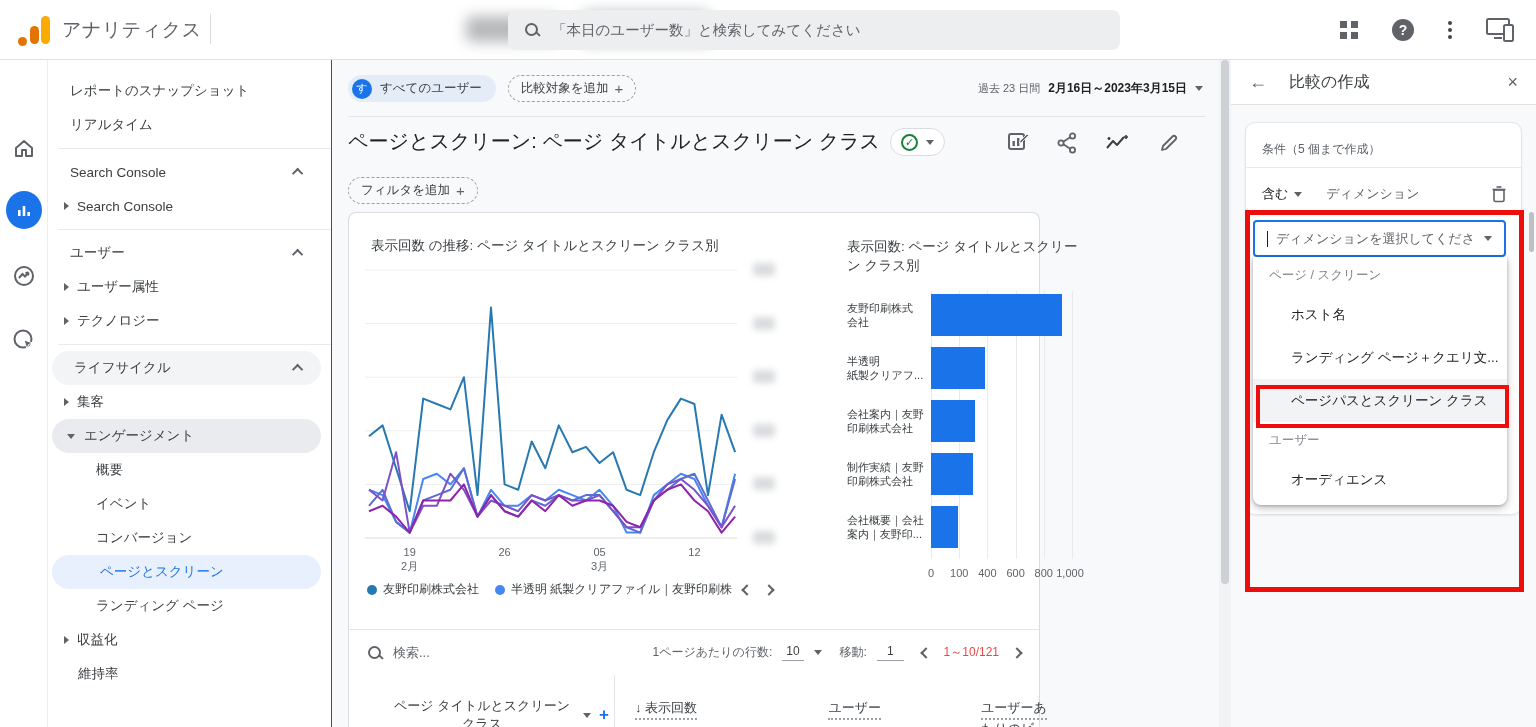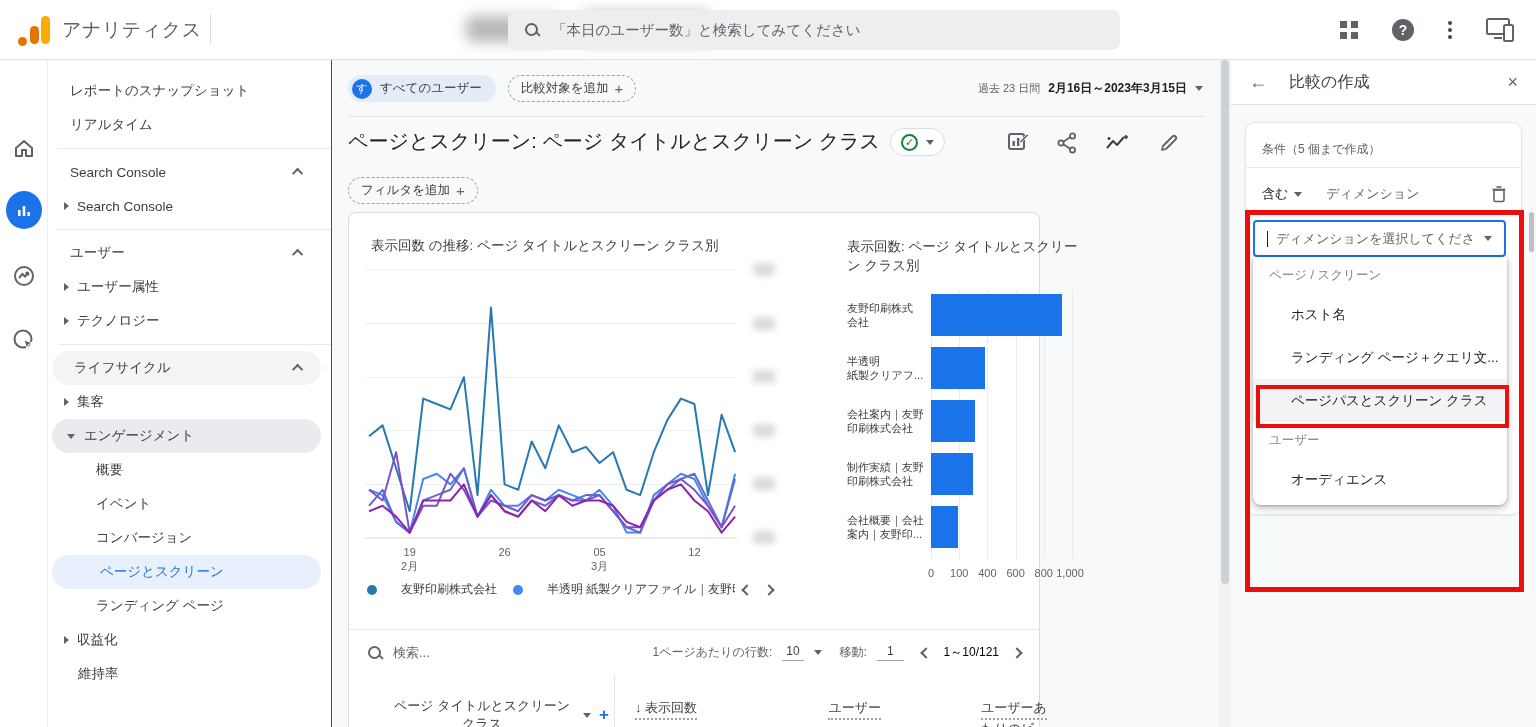--- a/index.html
+++ b/index.html
@@ -76,21 +76,21 @@
 .filter-row { position:absolute; left:16px; top:117px; }
 
 
 .card { position:absolute; left:16px; top:152px; width:692px; height:515px; background:#fff; border:1px solid #dadce0; border-radius:8px 8px 0 0; border-bottom:none; }
 .lc-title { position:absolute; left:22px; top:24px; font-size:13.5px; color:#3c4043; }
 .line-plot { position:absolute; left:16px; top:52px; width:376px; height:312px; }
 .y-blur { position:absolute; left:400px; top:52px; width:36px; height:280px; }
 .y-blur i { position:absolute; width:22px; height:13px; background:#d9dbde; filter:blur(3px); border-radius:3px; display:block; }
 .legend-row { position:absolute; left:18px; top:368px; width:420px; display:flex; align-items:center; font-size:12px; color:#3c4043; }
 .legend-items { display:flex; gap:16px; width:368px; overflow:hidden; white-space:nowrap; }
-.legend-item { display:flex; align-items:center; gap:24px; flex:0 0 auto; }
+.legend-item { display:flex; align-items:center; gap:6px; flex:0 0 auto; }
 .legend-dot { width:10px; height:10px; border-radius:50%; flex:0 0 auto; }
 .legend-pager { display:flex; gap:14px; margin-left:8px; }
 .pg-chev { width:8px; height:8px; border-left:2px solid #5f6368; border-bottom:2px solid #5f6368; }
 .pg-chev.left { transform:rotate(45deg); }
 .pg-chev.right { transform:rotate(225deg); }
 
 
 .bar-chart { position:absolute; left:498px; top:24px; width:248px; }
 .bc-title { font-size:13.5px; color:#3c4043; line-height:19px; width:240px; }
 .bar-plot { position:relative; margin-top:16px; height:300px; }
@@ -104,21 +104,21 @@
 .bar-ticks { position:absolute; left:84px; top:276px; width:141px; height:16px; }
 .bar-ticks span { position:absolute; transform:translateX(-50%); font-size:11px; color:#5f6368; }
 
 
 .tbl-div { position:absolute; left:0; right:0; top:416px; height:1px; background:#e3e5e8; }
 .search-row { position:absolute; left:0; right:0; top:417px; height:45px; display:flex; align-items:center; padding:0 18px; }
 .tbl-search { display:flex; align-items:center; gap:10px; color:#5f6368; font-size:13px; flex:1; }
 .pager-cluster { display:flex; align-items:center; gap:10px; font-size:12px; color:#5f6368; }
 .rows-val { color:#3c4043; border-bottom:1px solid #9aa0a6; padding:0 4px 2px; }
 .goto-val { color:#3c4043; border-bottom:1px solid #9aa0a6; padding:0 10px 2px; }
-.range-txt { color:#000000; margin:0 4px; }
+.range-txt { color:#ef4444; margin:0 4px; }
 .hdr-row { position:absolute; left:0; right:0; top:462px; bottom:0; }
 .col-div { position:absolute; left:265px; top:0; bottom:0; width:1px; background:#e3e5e8; }
 .th-dim { position:absolute; left:40px; top:22px; width:220px; text-align:center; font-size:13px; color:#3c4043; display:flex; justify-content:center; align-items:center; gap:8px; }
 .th-plus { color:#1a73e8; font-size:17px; font-weight:bold; }
 .metric { position:absolute; top:22px; font-size:13px; color:#3c4043; text-align:right; }
 .metric .m-label { border-bottom:2px dotted #9aa0a6; padding-bottom:3px; display:inline; line-height:21px; }
 .m-overflow { overflow:hidden; }
 
 
 .vscroll { position:absolute; left:1219px; top:60px; width:12px; height:667px; background:#f1f3f4; }

